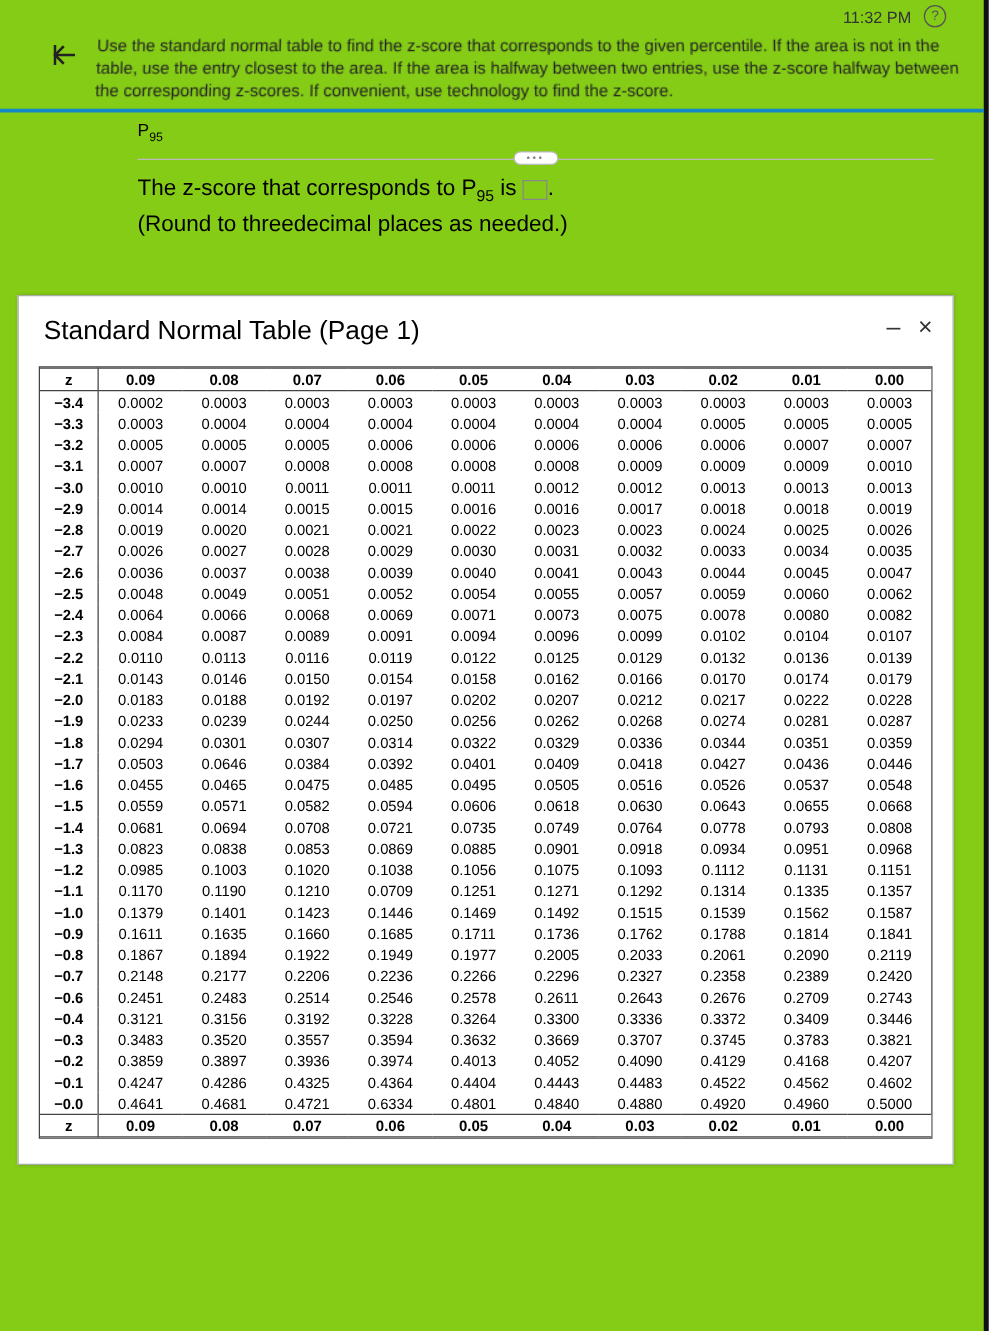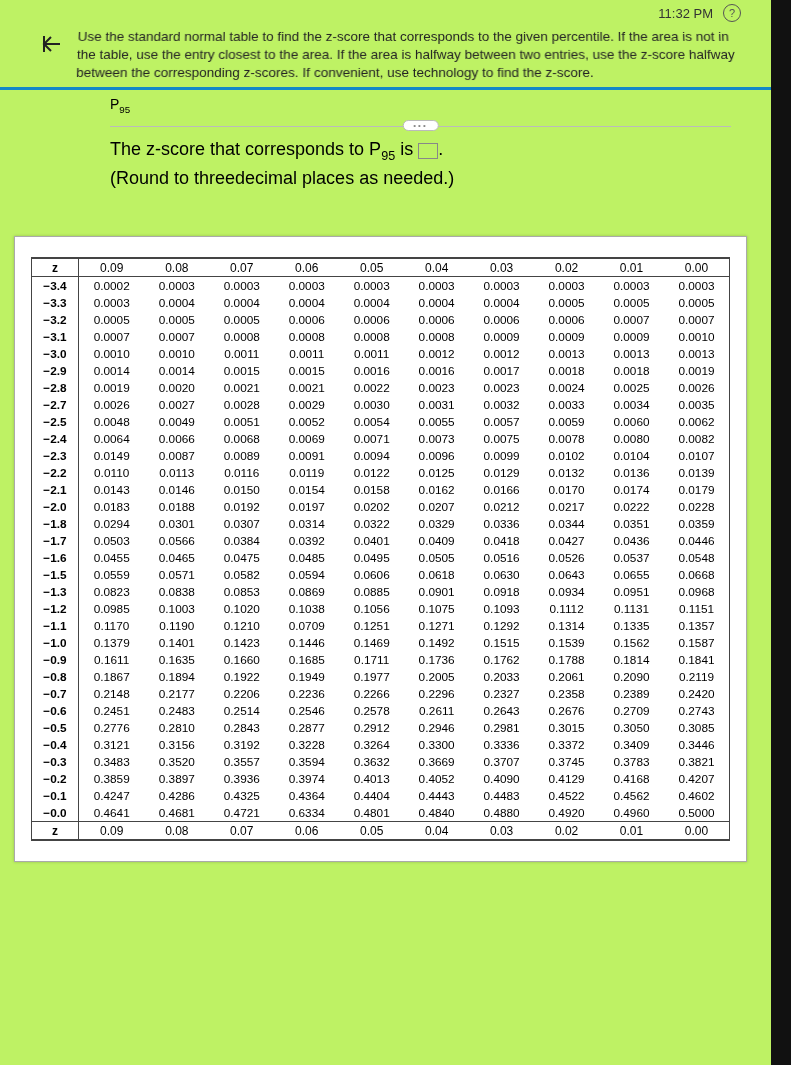--- a/index.html
+++ b/index.html
@@ -1,36 +1,36 @@
 <!DOCTYPE html>
 <html><head>
 <meta charset="utf-8">
 <style>
   body{margin:0;background:#111;font-family:Arial,Helvetica,sans-serif;min-height:1065px}
-  .screen{background:#bef264;margin:0 20px 0 0;min-height:1065px;position:relative}
+  .screen{background:#84cc16;margin:0 4px 0 0;min-height:1065px;position:relative}
   .statusbar{display:flex;justify-content:flex-end;align-items:center;gap:10px;padding:4px 30px 0 0;font-size:13px;color:#333}
   .help-circ{border:1.5px solid #555;border-radius:50%;width:16px;height:16px;display:inline-flex;align-items:center;justify-content:center;font-size:11px;color:#555}
   .topsec{display:flex;gap:14px;padding:6px 20px 4px 40px;border-bottom:3px solid #1288c8}
   .back{font-size:26px;padding-top:4px;color:#222;flex:0 0 auto}
   .instr{font-size:13.5px;line-height:1.35;color:#222;transform:perspective(900px) rotateX(6deg);transform-origin:top}
   .psub{padding:6px 0 4px 110px;font-size:14px}
   .divider{border-top:1px solid #bbb;margin:8px 40px 4px 110px;position:relative}
   .divider .pill{position:absolute;left:50%;top:-7px;transform:translateX(-50%);background:#fff;border:1px solid #bbb;border-radius:10px;padding:0 10px;font-size:8px;color:#888;letter-spacing:2px}
   .ans{padding:6px 40px 6px 110px;font-size:18px;line-height:1.4}
   .ans .box{display:inline-block;border:1px solid #888;width:18px;height:14px;vertical-align:middle}
   .modal{position:absolute;left:14px;right:24px;top:236px;background:#fff;border:1px solid #aaa;box-shadow:0 0 3px rgba(0,0,0,.2);padding:14px 16px 20px 16px}
   .mhead{display:flex;justify-content:space-between;align-items:flex-start}
   .mtitle{font-size:21px;padding:2px 0 10px 4px}
   .mctrls{display:flex;gap:14px;font-size:20px;color:#333}
   .mctrls span{cursor:pointer}
   .tblwrap{border:1px solid #444;margin-top:6px}
   table{border-collapse:collapse;width:100%;font-size:11.8px}
   th,td{padding:1.5px 0;text-align:center;font-weight:normal}
   thead tr, tfoot tr{background:#fff}
-  thead td,thead th,tfoot td,tfoot th{border-bottom:1px solid #444;border-top:1px solid #444;font-weight:normal;font-size:12px}
+  thead td,thead th,tfoot td,tfoot th{border-bottom:1px solid #444;border-top:1px solid #444;font-weight:bold;font-size:12px}
   tbody td:first-child,thead th:first-child,tfoot th:first-child{border-right:1px solid #444;font-weight:bold;width:46px}
   tbody td{font-family:Arial;white-space:nowrap}
   sub{font-size:0.7em}
 </style>
 </head>
 <body>
 <div class="screen">
 
 <div class="statusbar">
   <span>11:32 PM</span>
@@ -57,20 +57,27 @@
     </div>
 
 <div class="ans">
   <div>
     <span>The z-score that corresponds to P</span><sub>95</sub><span> is </span><span class="box"></span>.
   </div>
   <div>(Round to threedecimal places as needed.)</div>
 </div>
 
 <div class="modal">
+  <div class="mhead">
+    <div class="mtitle">Standard Normal Table (Page 1)</div>
+    <div class="mctrls">
+      <span>–</span>
+      <span>×</span>
+    </div>
+  </div>
   <div class="tblwrap">
     <table>
       <thead>
             <tr id="hdr">
               <th>z</th>
               <td>0.09</td>
               <td>0.08</td>
               <td>0.07</td>
               <td>0.06</td>
               <td>0.05</td>
@@ -180,20 +187,33 @@
               <td>0.0028</td>
               <td>0.0029</td>
               <td>0.0030</td>
               <td>0.0031</td>
               <td>0.0032</td>
               <td>0.0033</td>
               <td>0.0034</td>
               <td>0.0035</td>
             </tr>
             <tr>
+              <td>−2.6</td>
+              <td>0.0036</td>
+              <td>0.0037</td>
+              <td>0.0038</td>
+              <td>0.0039</td>
+              <td>0.0040</td>
+              <td>0.0041</td>
+              <td>0.0043</td>
+              <td>0.0044</td>
+              <td>0.0045</td>
+              <td>0.0047</td>
+            </tr>
+            <tr>
               <td>−2.5</td>
               <td>0.0048</td>
               <td>0.0049</td>
               <td>0.0051</td>
               <td>0.0052</td>
               <td>0.0054</td>
               <td>0.0055</td>
               <td>0.0057</td>
               <td>0.0059</td>
               <td>0.0060</td>
@@ -207,21 +227,21 @@
               <td>0.0069</td>
               <td>0.0071</td>
               <td>0.0073</td>
               <td>0.0075</td>
               <td>0.0078</td>
               <td>0.0080</td>
               <td>0.0082</td>
             </tr>
             <tr>
               <td>−2.3</td>
-              <td>0.0149</td>
+              <td>0.0084</td>
               <td>0.0087</td>
               <td>0.0089</td>
               <td>0.0091</td>
               <td>0.0094</td>
               <td>0.0096</td>
               <td>0.0099</td>
               <td>0.0102</td>
               <td>0.0104</td>
               <td>0.0107</td>
             </tr>
@@ -258,36 +278,49 @@
               <td>0.0192</td>
               <td>0.0197</td>
               <td>0.0202</td>
               <td>0.0207</td>
               <td>0.0212</td>
               <td>0.0217</td>
               <td>0.0222</td>
               <td>0.0228</td>
             </tr>
             <tr>
+              <td>−1.9</td>
+              <td>0.0233</td>
+              <td>0.0239</td>
+              <td>0.0244</td>
+              <td>0.0250</td>
+              <td>0.0256</td>
+              <td>0.0262</td>
+              <td>0.0268</td>
+              <td>0.0274</td>
+              <td>0.0281</td>
+              <td>0.0287</td>
+            </tr>
+            <tr>
               <td>−1.8</td>
               <td>0.0294</td>
               <td>0.0301</td>
               <td>0.0307</td>
               <td>0.0314</td>
               <td>0.0322</td>
               <td>0.0329</td>
               <td>0.0336</td>
               <td>0.0344</td>
               <td>0.0351</td>
               <td>0.0359</td>
             </tr>
             <tr>
               <td>−1.7</td>
               <td>0.0503</td>
-              <td>0.0566</td>
+              <td>0.0646</td>
               <td>0.0384</td>
               <td>0.0392</td>
               <td>0.0401</td>
               <td>0.0409</td>
               <td>0.0418</td>
               <td>0.0427</td>
               <td>0.0436</td>
               <td>0.0446</td>
             </tr>
             <tr>
@@ -310,20 +343,33 @@
               <td>0.0582</td>
               <td>0.0594</td>
               <td>0.0606</td>
               <td>0.0618</td>
               <td>0.0630</td>
               <td>0.0643</td>
               <td>0.0655</td>
               <td>0.0668</td>
             </tr>
             <tr>
+              <td>−1.4</td>
+              <td>0.0681</td>
+              <td>0.0694</td>
+              <td>0.0708</td>
+              <td>0.0721</td>
+              <td>0.0735</td>
+              <td>0.0749</td>
+              <td>0.0764</td>
+              <td>0.0778</td>
+              <td>0.0793</td>
+              <td>0.0808</td>
+            </tr>
+            <tr>
               <td>−1.3</td>
               <td>0.0823</td>
               <td>0.0838</td>
               <td>0.0853</td>
               <td>0.0869</td>
               <td>0.0885</td>
               <td>0.0901</td>
               <td>0.0918</td>
               <td>0.0934</td>
               <td>0.0951</td>
@@ -412,33 +458,20 @@
               <td>0.2451</td>
               <td>0.2483</td>
               <td>0.2514</td>
               <td>0.2546</td>
               <td>0.2578</td>
               <td>0.2611</td>
               <td>0.2643</td>
               <td>0.2676</td>
               <td>0.2709</td>
               <td>0.2743</td>
-            </tr>
-            <tr>
-              <td>−0.5</td>
-              <td>0.2776</td>
-              <td>0.2810</td>
-              <td>0.2843</td>
-              <td>0.2877</td>
-              <td>0.2912</td>
-              <td>0.2946</td>
-              <td>0.2981</td>
-              <td>0.3015</td>
-              <td>0.3050</td>
-              <td>0.3085</td>
             </tr>
             <tr>
               <td>−0.4</td>
               <td>0.3121</td>
               <td>0.3156</td>
               <td>0.3192</td>
               <td>0.3228</td>
               <td>0.3264</td>
               <td>0.3300</td>
               <td>0.3336</td>

